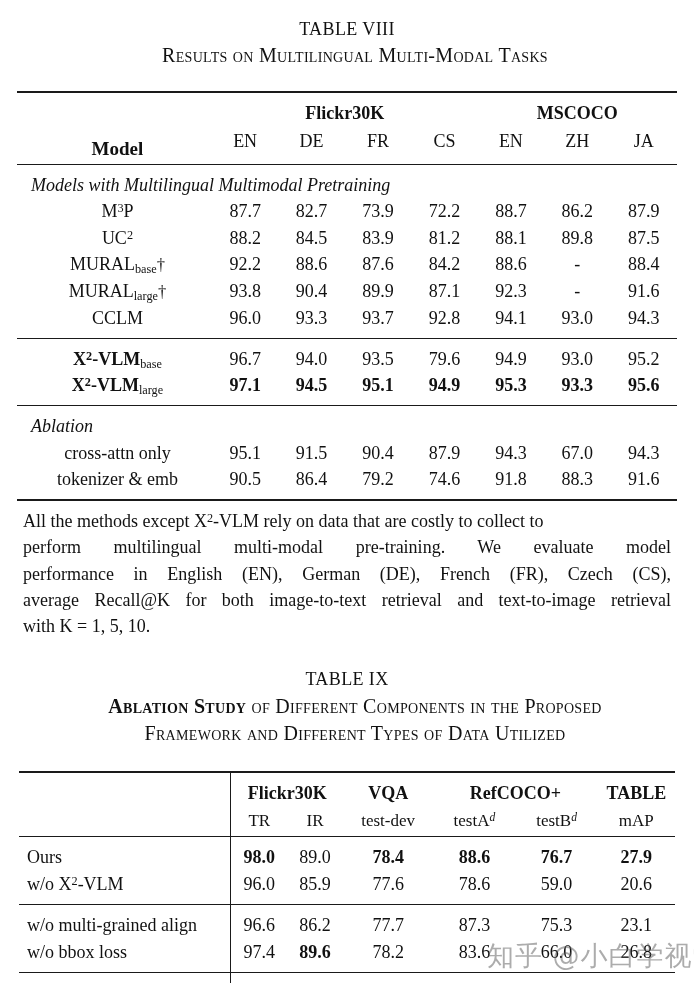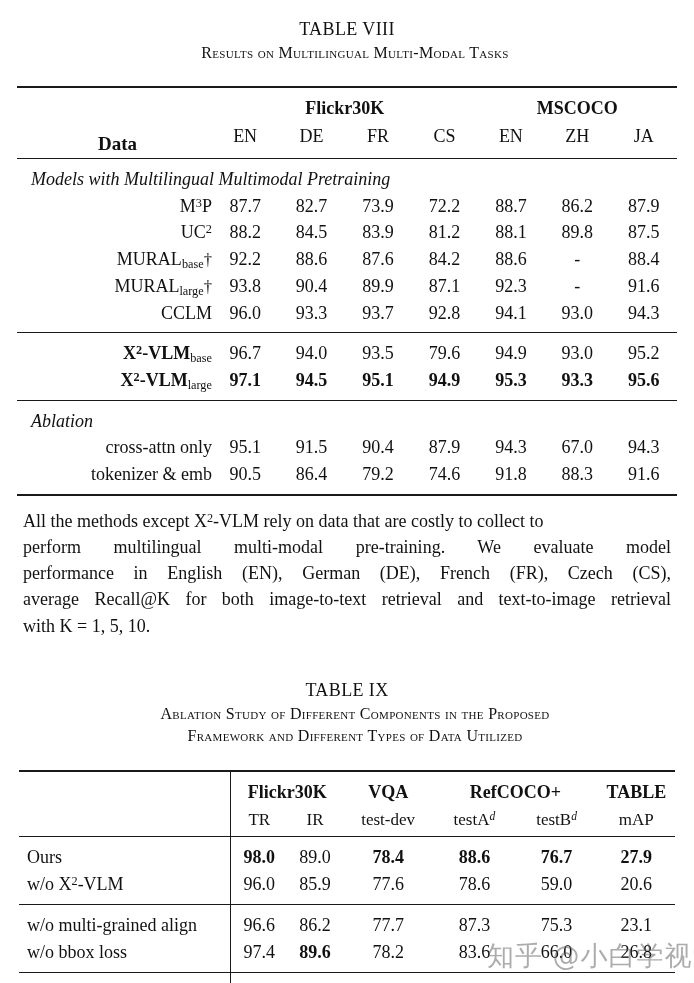--- a/index.html
+++ b/index.html
@@ -25,44 +25,44 @@
   
   .tbl-title {
     text-align: center;
     font-size: 18px;
     letter-spacing: 0.4px;
     margin: 1px;
     line-height: 1.35;
   }
   .tbl-caption {
     text-align: center;
-    font-size: 16px;
+    font-size: 20px;
     font-variant: small-caps;
     letter-spacing: 0.3px;
     line-height: 1.35;
     margin: 0;
     padding-left: 16px;
   }
-  .tbl-caption .bold-sc { font-weight: normal; }
+  .tbl-caption .bold-sc { font-weight: bold; }
 
   
   table.t8 {
     border-collapse: collapse;
     width: 660px;
     margin: 0 auto;
     font-size: 18px;
   }
   table.t8 th, table.t8 td {
     padding: 0;
     line-height: 1.48;
     vertical-align: baseline;
     white-space: nowrap;
   }
   table.t8 .modelcol {
-    text-align: right;
+    text-align: center;
     width: 190px;
     padding-left: 6px;
   }
   table.t8 .num {
     text-align: center;
     width: 67px;
   }
   table.t8 .grp {
     text-align: center;
     font-weight: bold;
@@ -92,25 +92,26 @@
   sub.sm { font-size: 0.68em; font-weight: normal; vertical-align: -0.22em; }
   sup.sm { font-size: 0.68em; vertical-align: 0.42em; }
   sup.it { font-size: 0.68em; vertical-align: 0.42em; font-style: italic; }
   .dag { font-size: 0.92em; }
   .pad-t { padding-top: 7px !important; }
   .pad-b { padding-bottom: 6px !important; }
 
   
   .para {
     width: 648px;
-    margin: 12px auto;
+    margin: 1px auto;
     font-size: 18px;
     line-height: 1.46;
     text-align: justify;
     text-justify: inter-word;
+    padding-top: 6px;
   }
   .para .lastline { text-align: left; }
 
   
   table.t9 {
     border-collapse: collapse;
     width: 656px;
     margin: 0 auto;
     font-size: 18px;
   }
@@ -168,21 +169,21 @@
   <div style="padding-top:16px;">
     <div class="tbl-title">TABLE VIII</div>
     <div class="tbl-caption">Results on Multilingual Multi-Modal Tasks</div>
   </div>
 
   <div style="height:22px;"></div>
 
   <table class="t8">
     <thead>
       <tr class="row-top">
-        <th class="modelhdr" rowspan="2">Data</th>
+        <th class="modelhdr" rowspan="2">Model</th>
         <th class="grp pad-t" colspan="4">Flickr30K</th>
         <th class="grp pad-t" colspan="3">MSCOCO</th>
       </tr>
       <tr>
         <th class="lang num">EN</th>
         <th class="lang num">DE</th>
         <th class="lang num">FR</th>
         <th class="lang num">CS</th>
         <th class="lang num">EN</th>
         <th class="lang num">ZH</th>

